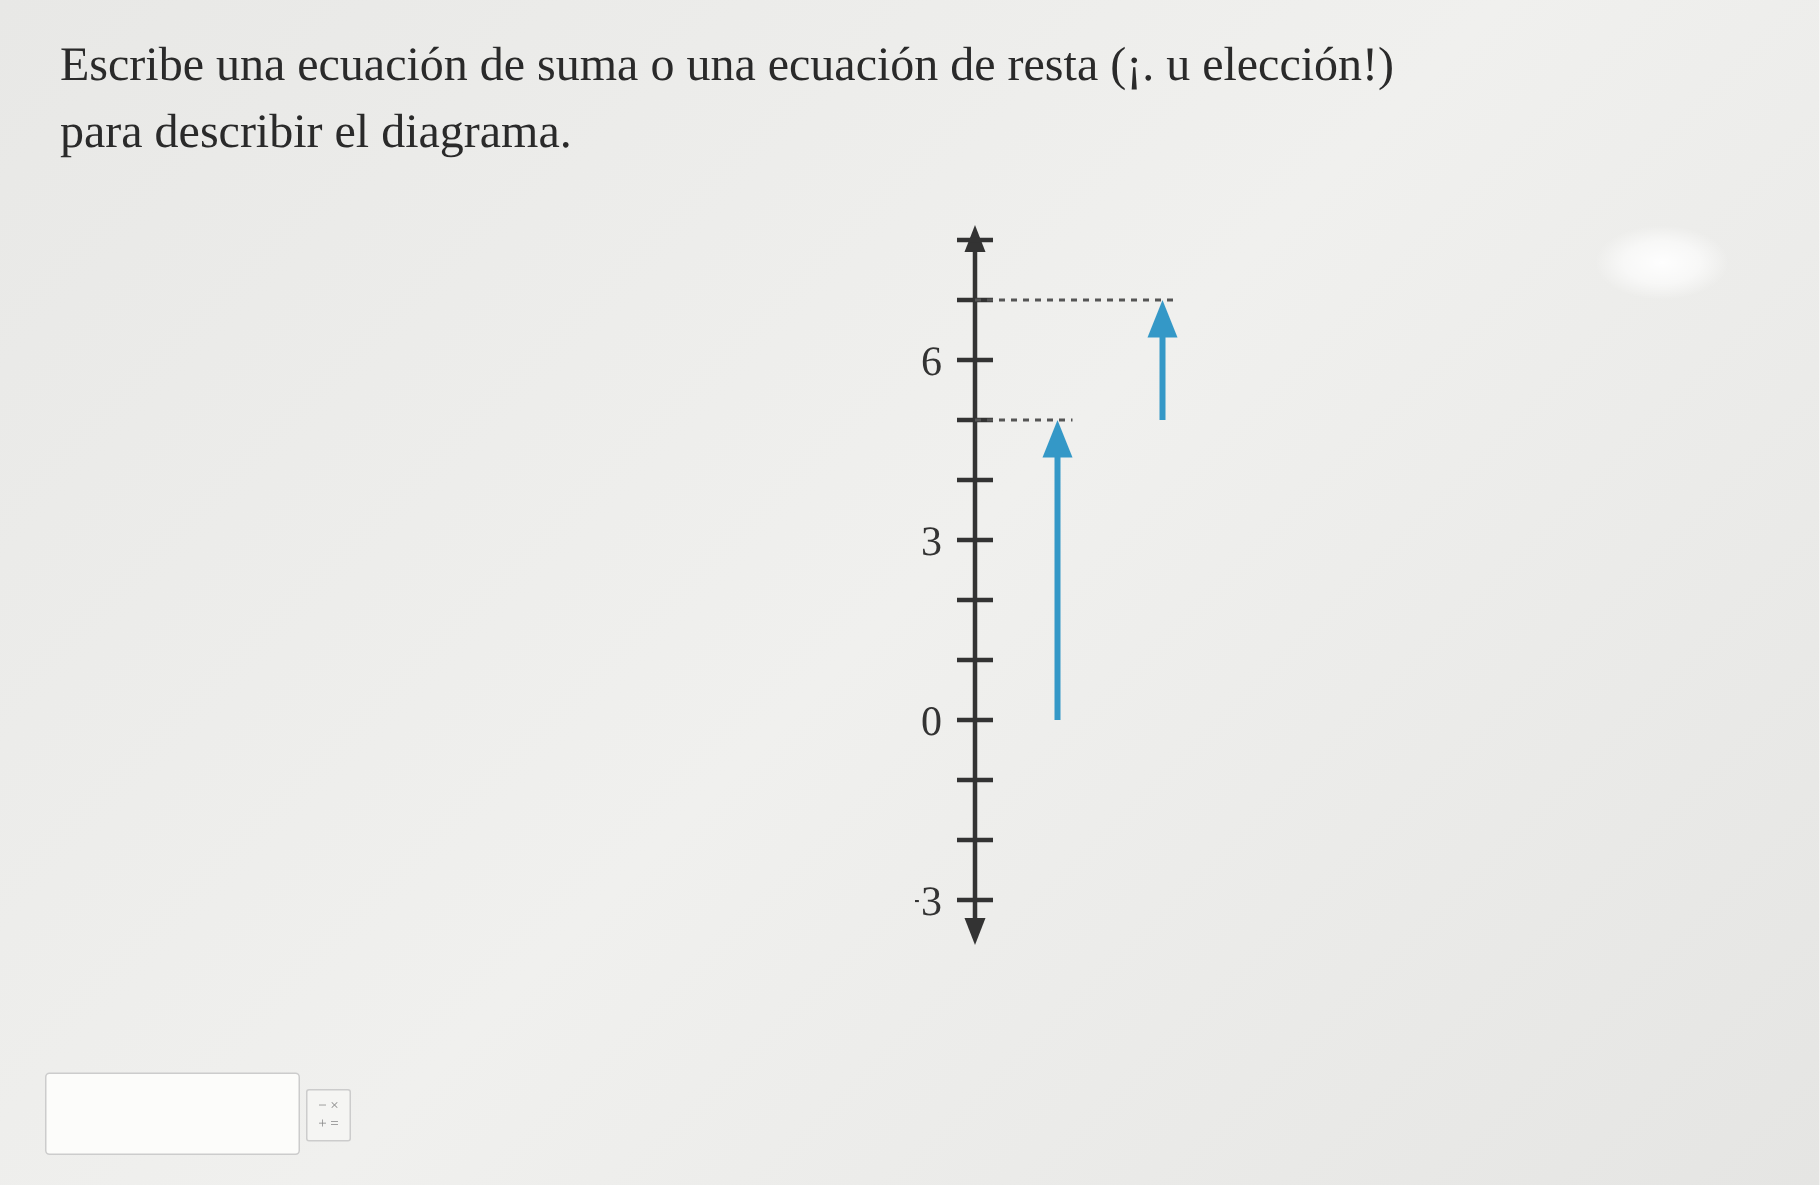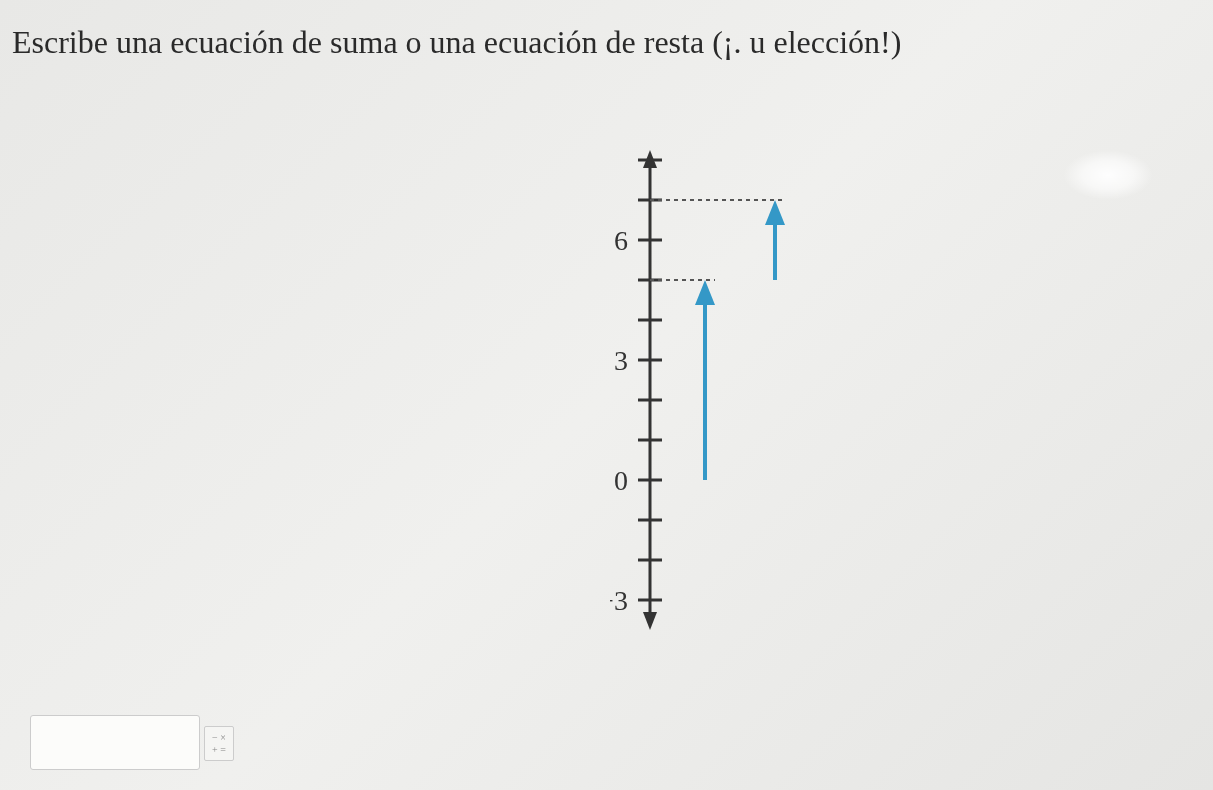--- a/index.html
+++ b/index.html
@@ -9,21 +9,21 @@
     }
     body {
       width: 1213px;
       height: 790px;
       background: linear-gradient(135deg, #e8e8e6 0%, #f0f0ee 50%, #e5e5e3 100%);
       font-family: Georgia, 'Times New Roman', serif;
       position: relative;
       overflow: hidden;
     }
     .content {
-      padding: 20px 12px;
+      padding: 20px 40px;
     }
     .question-text {
       font-size: 32px;
       color: #2a2a2a;
       line-height: 1.4;
       font-weight: 400;
     }
     .diagram-container {
       position: absolute;
       left: 480px;
@@ -104,20 +104,21 @@
       font-size: 10px;
       color: #888;
       line-height: 1.2;
     }
   </style>
 </head>
 <body>
 
 <div class="content">
   <p class="question-text">Escribe una ecuación de suma o una ecuación de resta (¡. u elección!)</p>
+  <p class="question-text">para describir el diagrama.</p>
 </div>
 
 <div class="diagram-container">
   <svg class="number-line" width="300" height="520">
 
     <line class="axis-line" x1="40" y1="20" x2="40" y2="480"></line>
 
     <polygon class="arrow-head" points="40,10 33,28 47,28"></polygon>
 
     <polygon class="arrow-head" points="40,490 33,472 47,472"></polygon>

